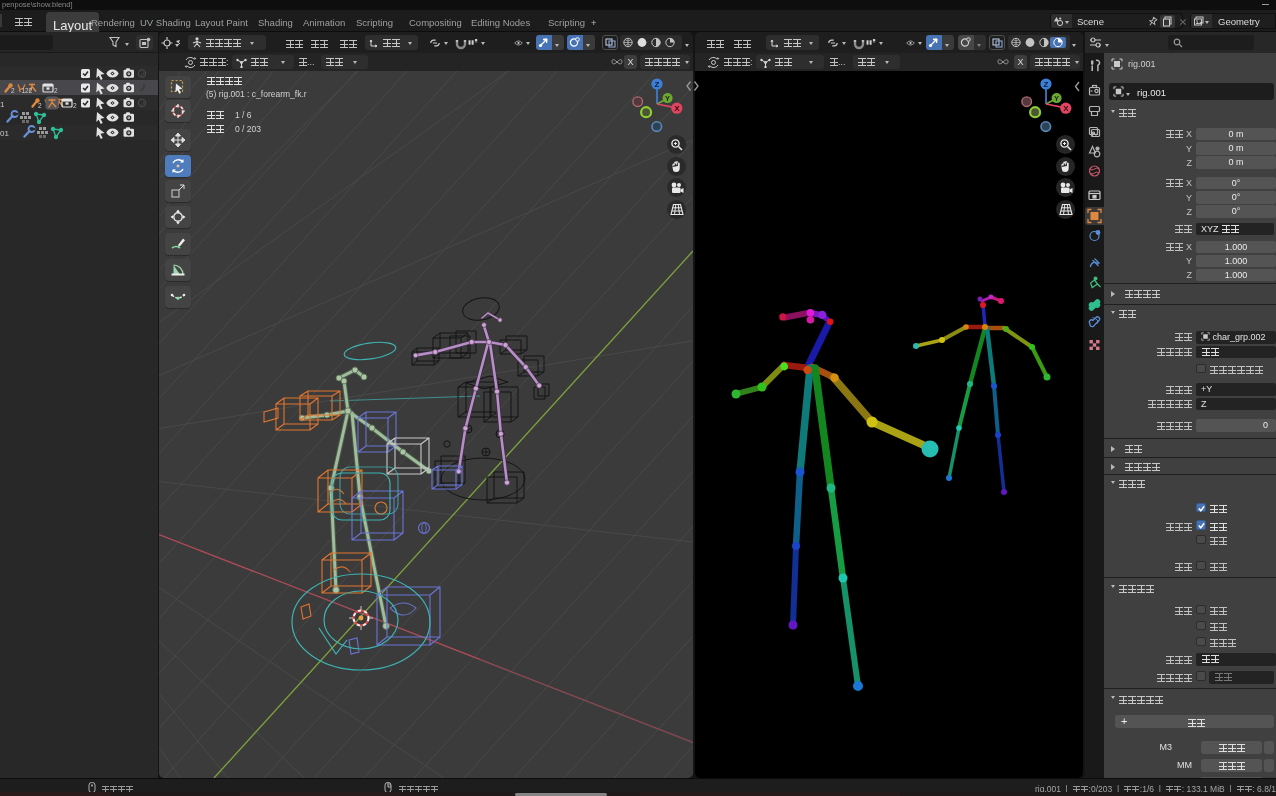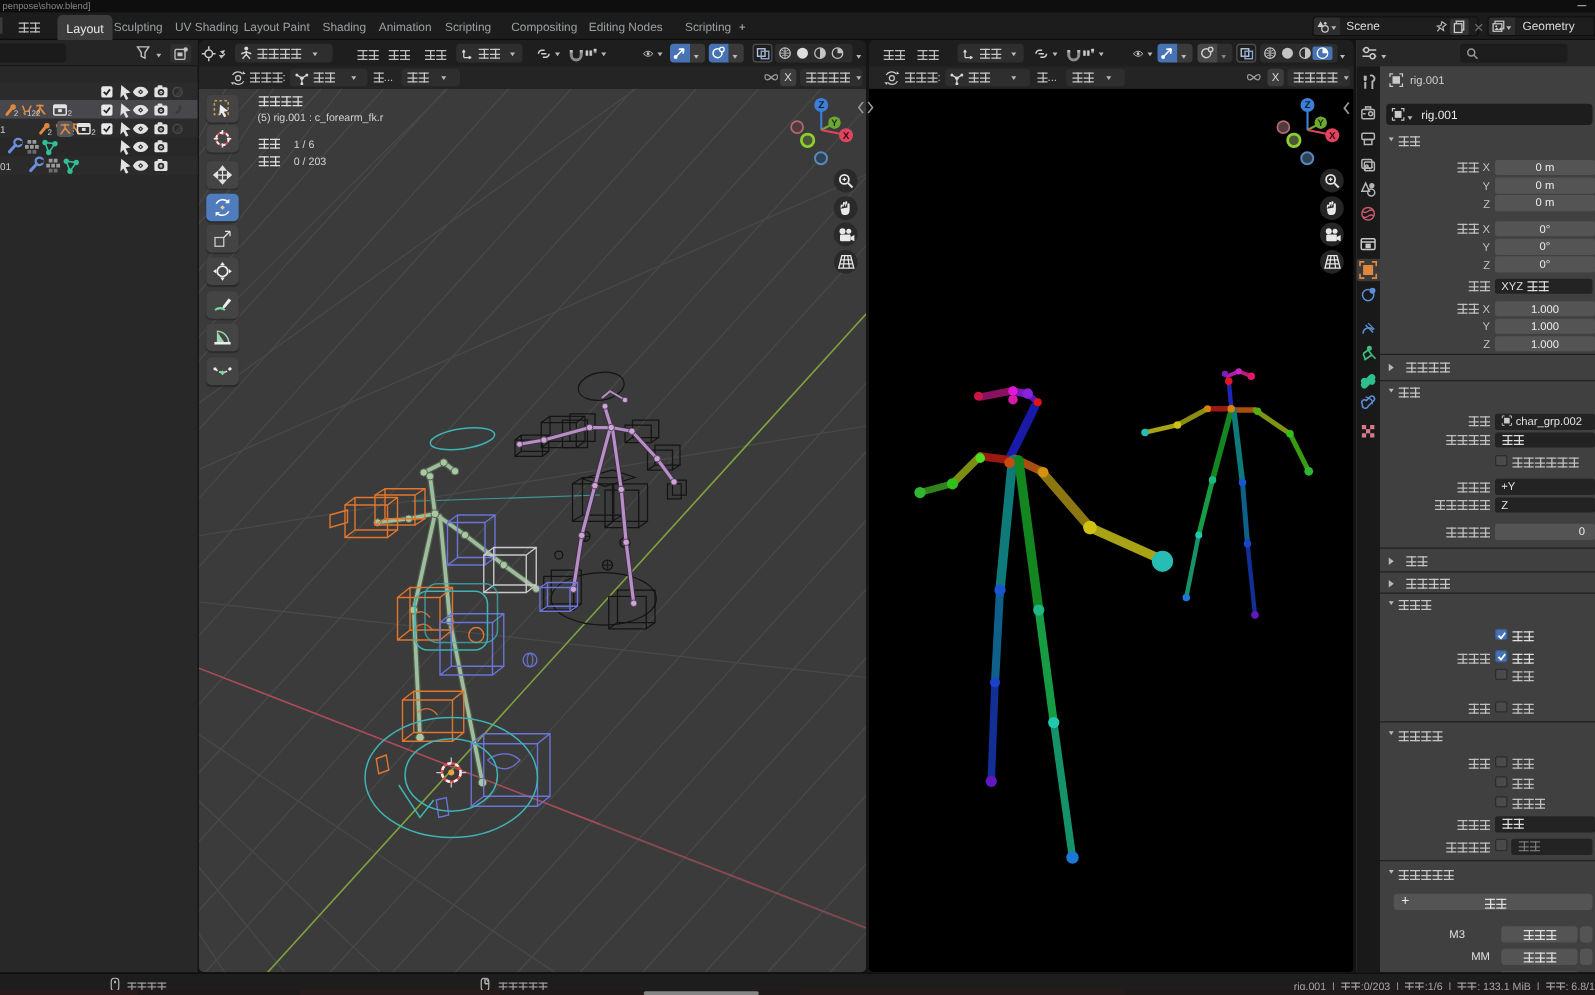--- a/index.html
+++ b/index.html
@@ -15,22 +15,22 @@
 <body>
 
 <div class="abs" style="left:0;top:0;width:1276px;height:10px;background:#0e0e0e">
  <div class="abs" style="left:2px;top:0px;font-size:7.5px;color:#878787">penpose\show.blend]</div>
  <div class="abs" style="left:1262px;top:4px;width:7px;height:1px;background:#9a9a9a"></div>
 </div>
 
 <div class="abs" id="topbar" style="left:0;top:10px;width:1276px;height:22px;background:#1c1c1c;border-bottom:1px solid #0d0d0d">
  <div class="abs" style="left:0;top:4px;width:2px;height:13px;background:#3a3a3a"></div>
  <div class="abs" style="left:14px;top:7px"><i class="k kb"></i><i class="k kb"></i></div>
- <div class="abs" style="left:46px;top:2px;height:20px;background:#3c3c3c;border-radius:4px 4px 0 0;padding:6px 7px;font-size:10px;color:#e8e8e8">Layout</div>
- <div class="abs tab" style="left:91px">Sculpting</div>
+ <div class="abs" style="left:46px;top:2px;height:20px;background:#3c3c3c;border-radius:4px 4px 0 0;padding:6px 7px;font-size:13px;color:#e8e8e8">Layout</div>
+ <div class="abs tab" style="left:91px">Rendering</div>
  <div class="abs tab" style="left:140px">UV Shading</div>
  <div class="abs tab" style="left:195px">Layout Paint</div>
  <div class="abs tab" style="left:258px">Shading</div>
  <div class="abs tab" style="left:303px">Animation</div>
  <div class="abs tab" style="left:356px">Scripting</div>
  <div class="abs tab" style="left:409px">Compositing</div>
  <div class="abs tab" style="left:471px">Editing Nodes</div>
  <div class="abs tab" style="left:548px">Scripting</div>
  <div class="abs tab" style="left:591px;color:#c0c0c0">+</div>
  <style>.tab{top:7px;font-size:9.5px;color:#9da0a2}</style>

